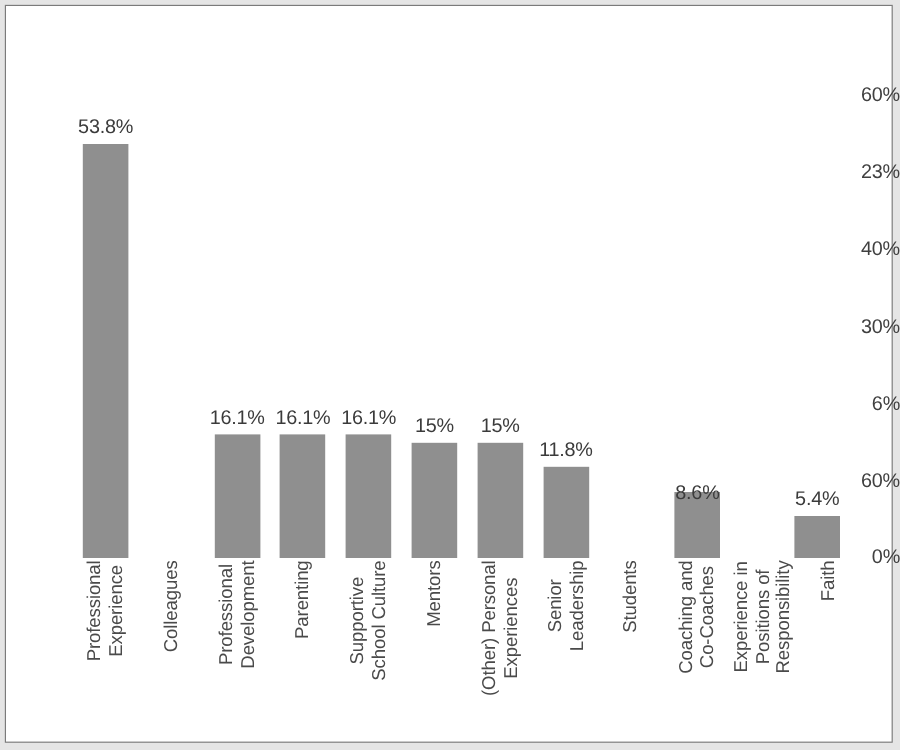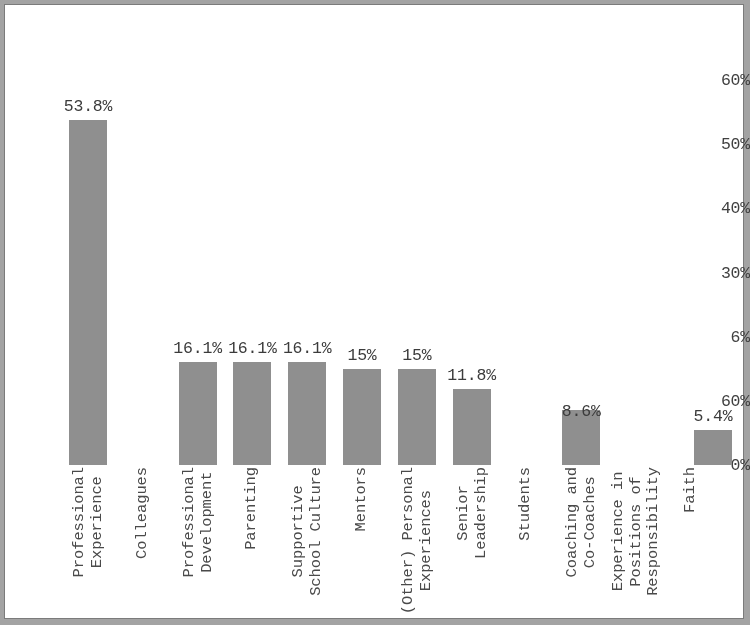--- a/index.html
+++ b/index.html
@@ -4,22 +4,22 @@
 <style>
   html, body {
     margin: 0;
     padding: 0;
     background: #ffffff;
   }
   #stage {
     position: relative;
     width: 750px;
     height: 625px;
-    background: #a3a3a3;
-    font-family: Liberation Mono, monospace;
+    background: #e5e5e5;
+    font-family: Liberation Sans, sans-serif;
     overflow: hidden;
   }
   
   #frame {
     position: absolute;
     left: 4px;
     top: 4px;
     width: 740px;
     height: 615px;
     border: 1.5px solid #7b7b7b;
@@ -106,21 +106,21 @@
 </style>
 </head>
 <body>
 
 <div id="stage">
   <div id="frame" style="border-color: rgb(123, 123, 123);"></div>
 
   <div id="plot">
     <div id="yaxis">
         <div class="ytick" style="top: 80px;">60%</div>
-        <div class="ytick" style="top: 144.167px;">50%</div>
+        <div class="ytick" style="top: 144.167px;">23%</div>
         <div class="ytick" style="top: 208.333px;">40%</div>
         <div class="ytick" style="top: 272.5px;">30%</div>
         <div class="ytick" style="top: 336.667px;">6%</div>
         <div class="ytick" style="top: 400.833px;">60%</div>
         <div class="ytick" style="top: 465px;">0%</div>
       </div>
     <div id="bars">
         <div class="bar-slot" style="left: 5px;">
           <div class="bar-rect" style="height: 345.217px; background: rgb(143, 143, 143);"></div>
           <div class="bar-value" style="bottom: 349.217px; color: rgb(59, 59, 59);">53.8%</div>
@@ -146,21 +146,21 @@
           <div class="bar-value" style="bottom: 100.25px; color: rgb(59, 59, 59);">15%</div>
         </div>
         <div class="bar-slot" style="left: 388.6px;">
           <div class="bar-rect" style="height: 75.7167px; background: rgb(143, 143, 143);"></div>
           <div class="bar-value" style="bottom: 79.7167px; color: rgb(59, 59, 59);">11.8%</div>
         </div>
         <div class="bar-slot" style="left: 498.2px;">
           <div class="bar-rect" style="height: 55.1833px; background: rgb(143, 143, 143);"></div>
           <div class="bar-value" style="bottom: 44px; color: rgb(59, 59, 59);">8.6%</div>
         </div>
-        <div class="bar-slot" style="left: 630px;">
+        <div class="bar-slot" style="left: 598px;">
           <div class="bar-rect" style="height: 34.65px; background: rgb(143, 143, 143);"></div>
           <div class="bar-value" style="bottom: 38.65px; color: rgb(59, 59, 59);">5.4%</div>
         </div>
       </div>
     <div id="cats">
         <div class="cat-slot" style="left: 5px;">
           <div class="cat-rot">
             <div>Professional</div>
             <div>Experience</div>
           </div>

